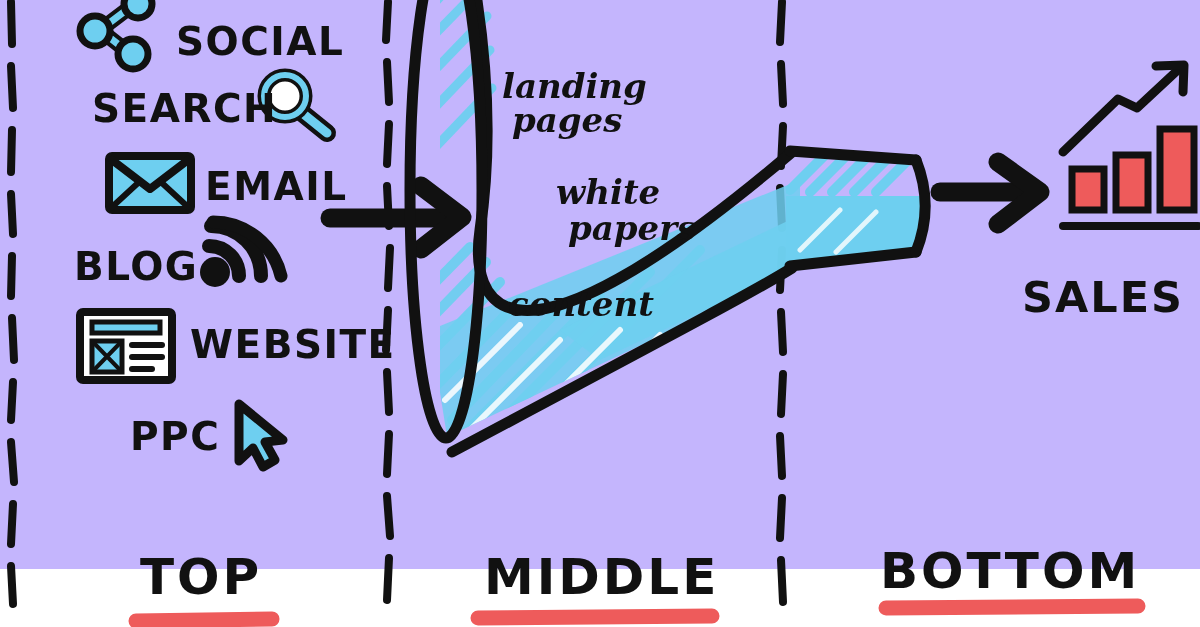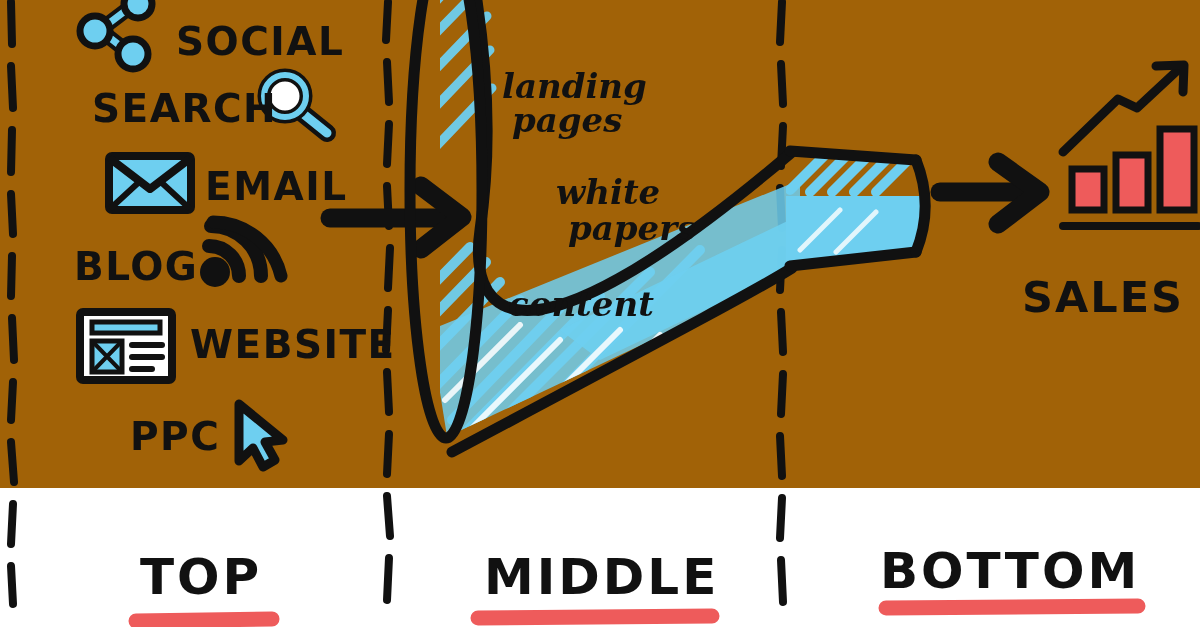--- a/index.html
+++ b/index.html
@@ -9,22 +9,22 @@
   }
   body {
     width: 1200px;
     height: 627px;
     overflow: hidden;
     font-family: "DejaVu Sans", sans-serif;
   }
   #stage {
     position: relative;
     width: 1200px;
-    height: 488px;
-    background: #a16207;
+    height: 569px;
+    background: #c4b5fd;
   }
   #stage svg.layer {
     position: absolute;
     top: 0;
     left: 0;
     width: 1200px;
     height: 627px;
   }
   .hand-caps {
     font-family: "DejaVu Sans", sans-serif;

